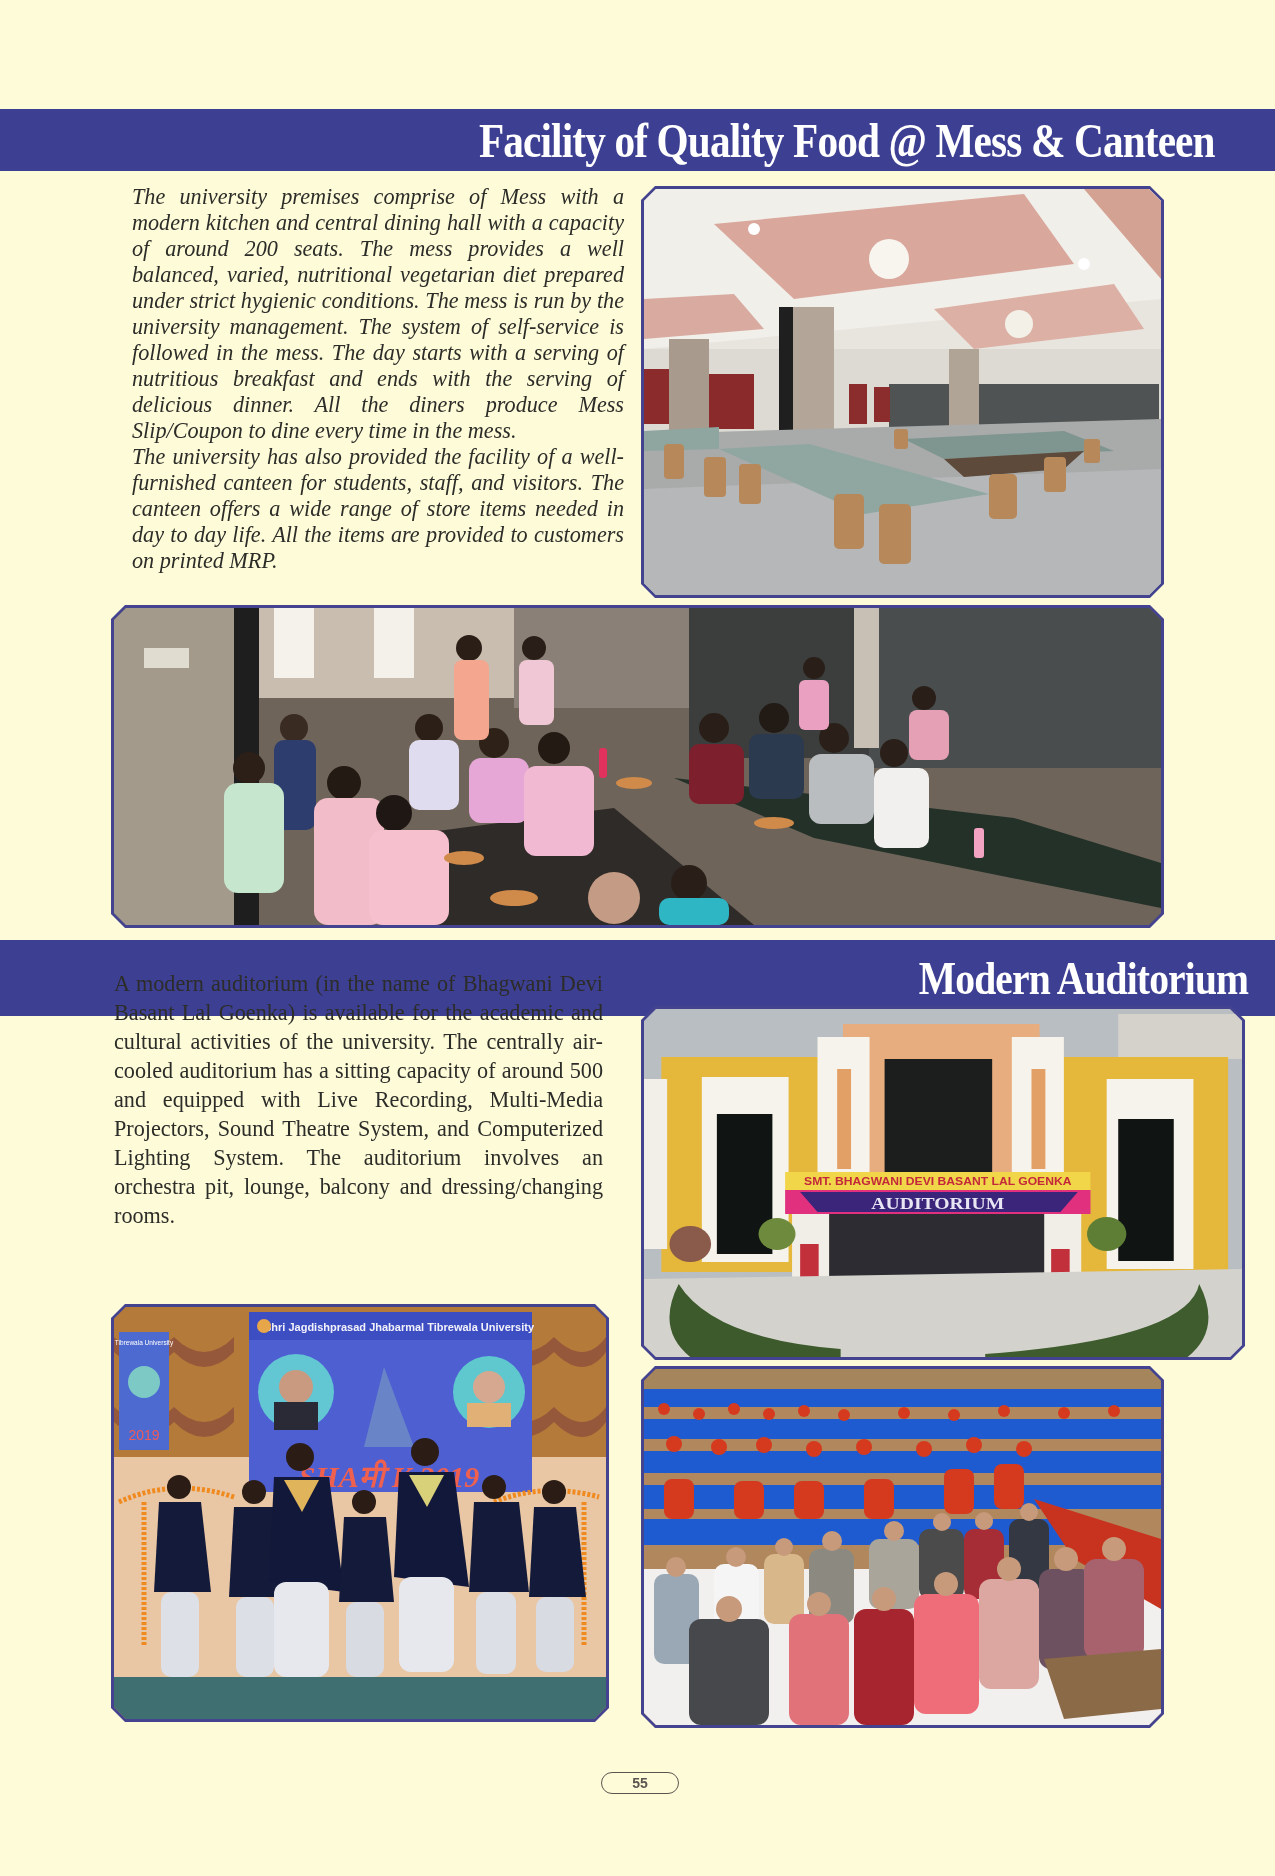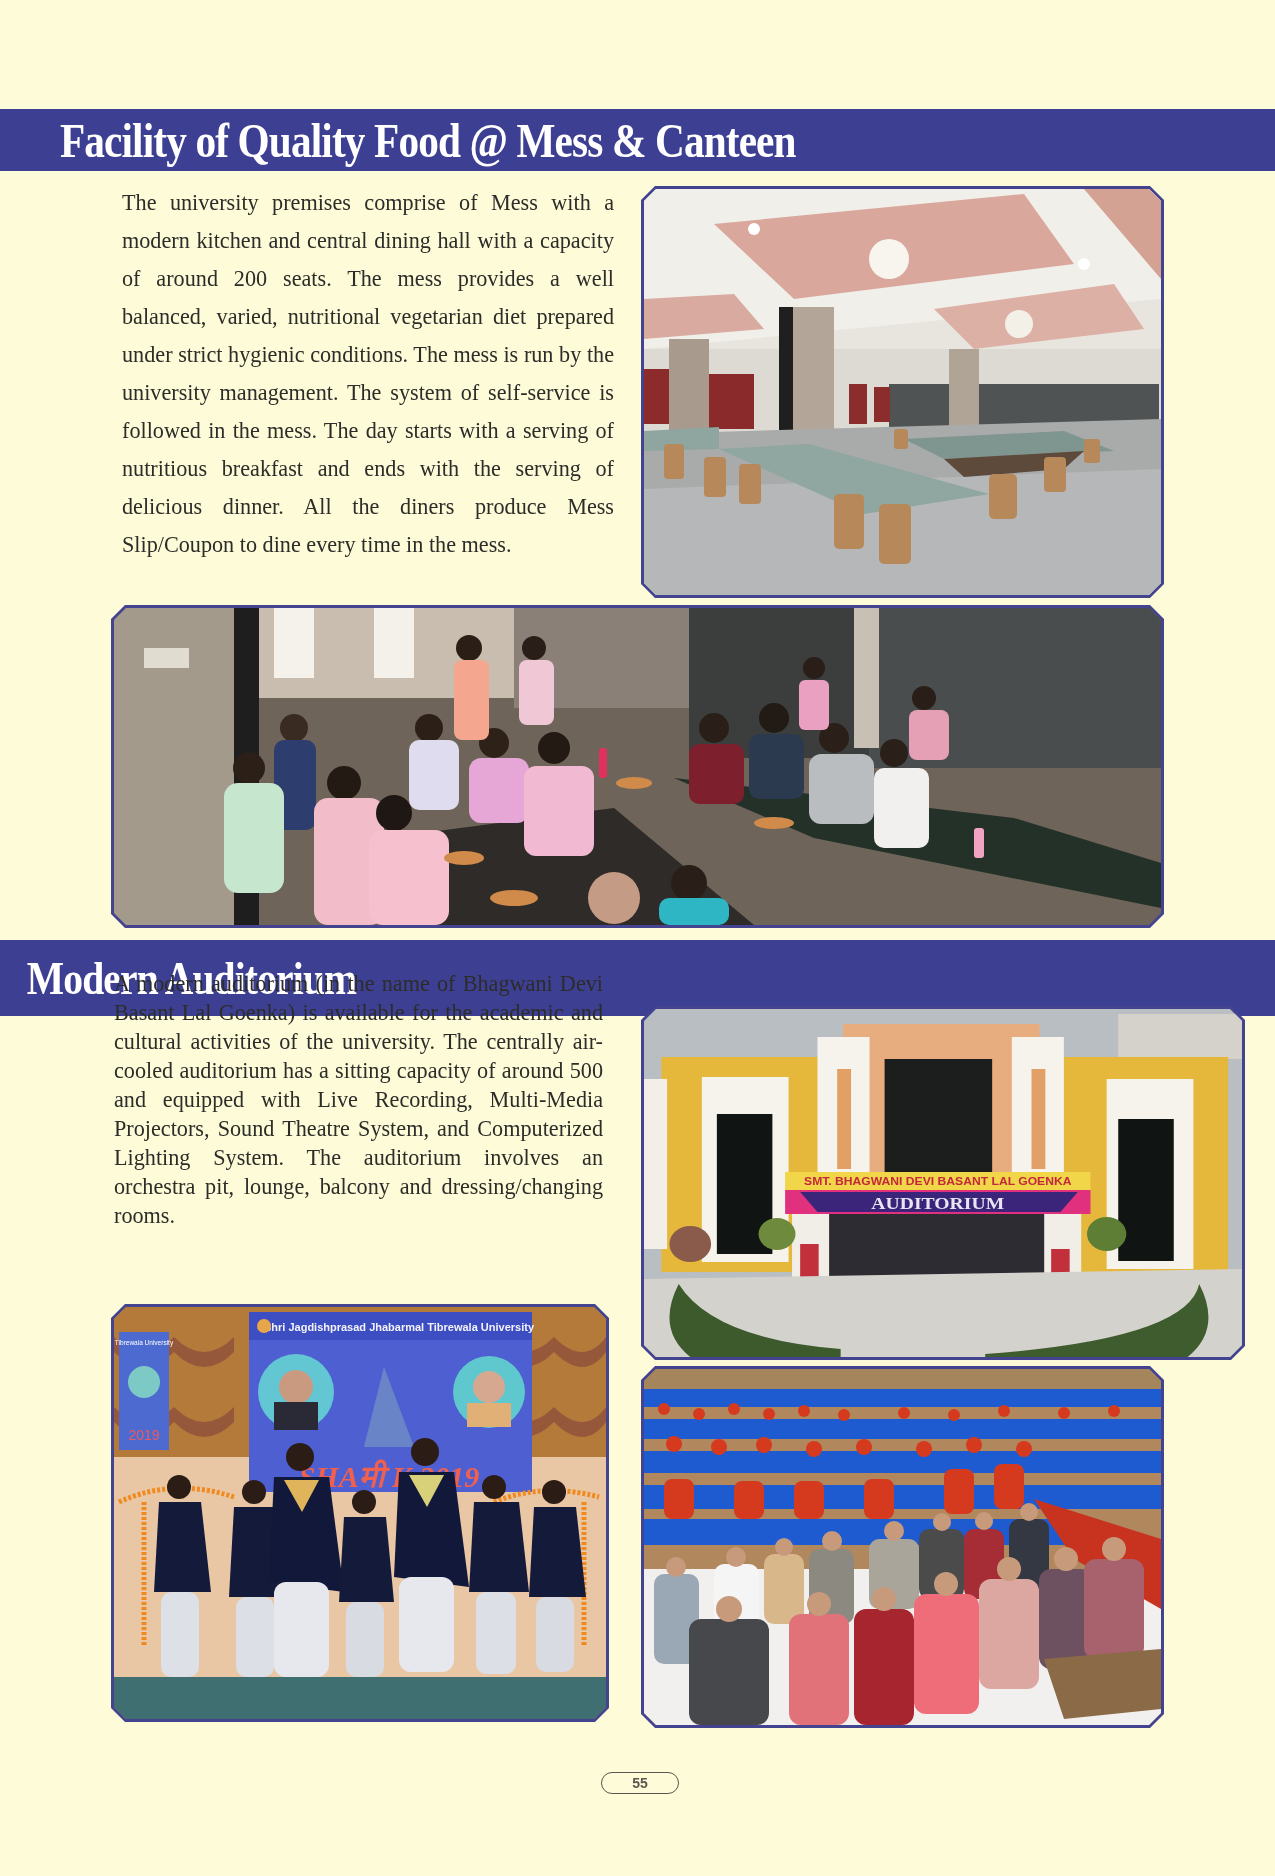--- a/index.html
+++ b/index.html
@@ -11,34 +11,34 @@
     color: #2a2a28;
   }
   .banner {
     position: absolute; left: 0; width: 1275px;
     background: #3d3f92;
     color: #ffffff;
     text-align: center;
     font-family: "Liberation Serif", serif;
     font-weight: bold;
     letter-spacing: -1px;
-    display: flex; align-items: center; justify-content: flex-start;
+    display: flex; align-items: center; justify-content: flex-end;
   }
   .banner span { display: inline-block; transform: scaleX(0.86); transform-origin: center; }
   #banner-mess { top: 109px; height: 62px; font-size: 48px; }
   #banner-aud  { top: 940px; height: 76px; font-size: 46px; }
 
   .para {
     position: absolute;
     font-size: 22.2px;
     text-align: justify;
     color: #2c2c29;
     margin: 0;
   }
-  #mess-text { left: 122px; top: 184px; width: 492px; line-height: 38px; }
+  #mess-text { left: 132px; top: 184px; width: 492px; line-height: 26px; font-style: italic; }
   #mess-text p { margin: 0; }
   #aud-text { left: 114px; top: 969px; width: 489px; line-height: 29px; }
 
   
   .frame {
     position: absolute;
     background: #434390;
     clip-path: polygon(14px 0, calc(100% - 14px) 0, 100% 14px, 100% calc(100% - 14px), calc(100% - 14px) 100%, 14px 100%, 0 calc(100% - 14px), 0 14px);
   }
   .frame .photo {
@@ -66,20 +66,21 @@
 </style>
 </head>
 <body>
 
 <div class="banner" id="banner-mess">
   <span>Facility of Quality Food @ Mess &amp; Canteen</span>
 </div>
 
 <div class="para" id="mess-text">
   <p>The university premises comprise of Mess with a modern kitchen and central dining hall with a capacity of around 200 seats. The mess provides a well balanced, varied, nutritional vegetarian diet prepared under strict hygienic conditions.   The mess is run by the university management. The system of self-service is followed in the mess. The day starts with a serving of nutritious breakfast and ends with the serving of delicious dinner. All the diners produce Mess Slip/Coupon to dine every time in the mess.</p>
+  <p>The university has also provided the facility of a well-furnished canteen for students, staff, and visitors. The canteen offers a wide range of store items needed in day to day life. All the items are provided to customers on printed MRP.</p>
 </div>
 
 <div class="frame" id="photo-dining-hall">
   <div class="photo">
     <svg viewBox="0 0 517 406" preserveAspectRatio="none">
       <rect width="517" height="406" fill="#e8e4de"></rect>
 
       <polygon points="0,0 517,0 517,110 0,160" fill="#f1efea"></polygon>
       <polygon points="70,35 380,5 430,75 150,110" fill="#d9a79c"></polygon>
       <polygon points="290,120 470,95 500,140 330,160" fill="#dcb0a4"></polygon>

